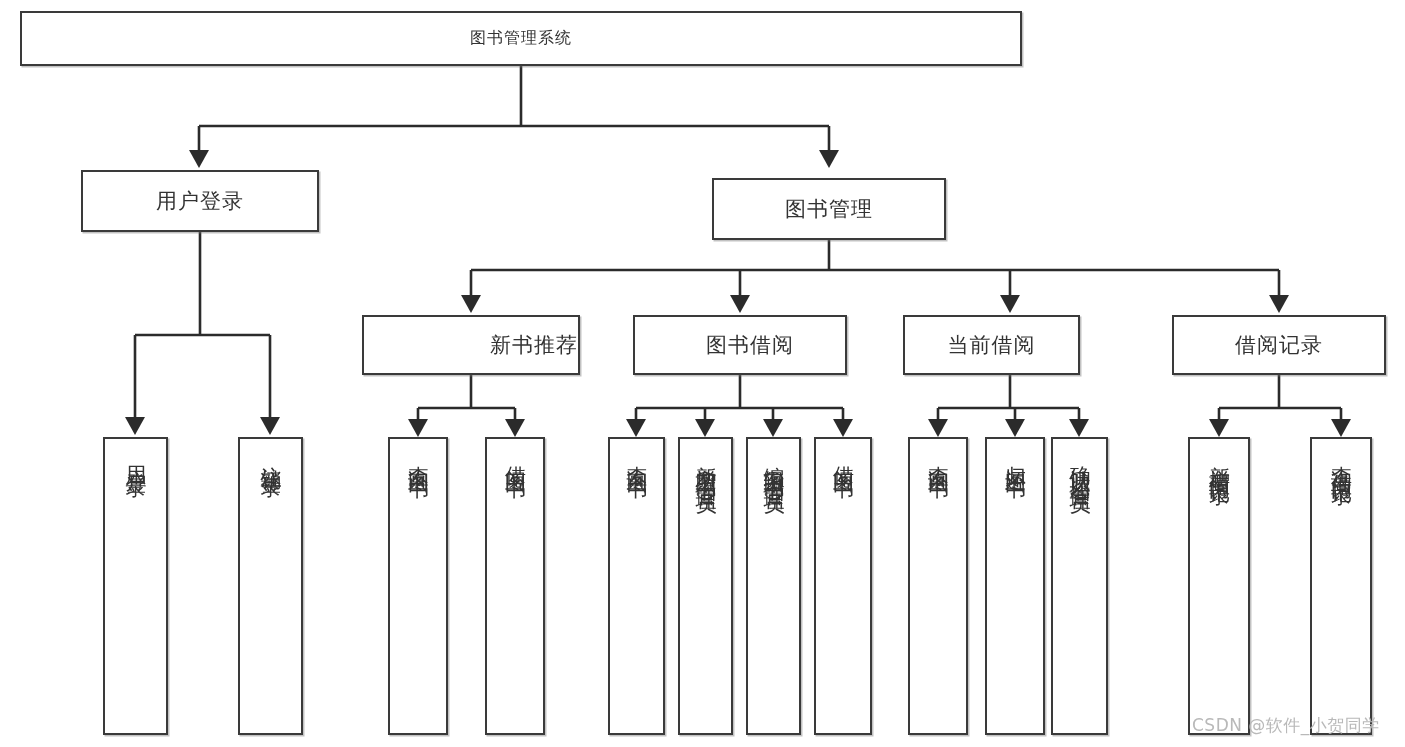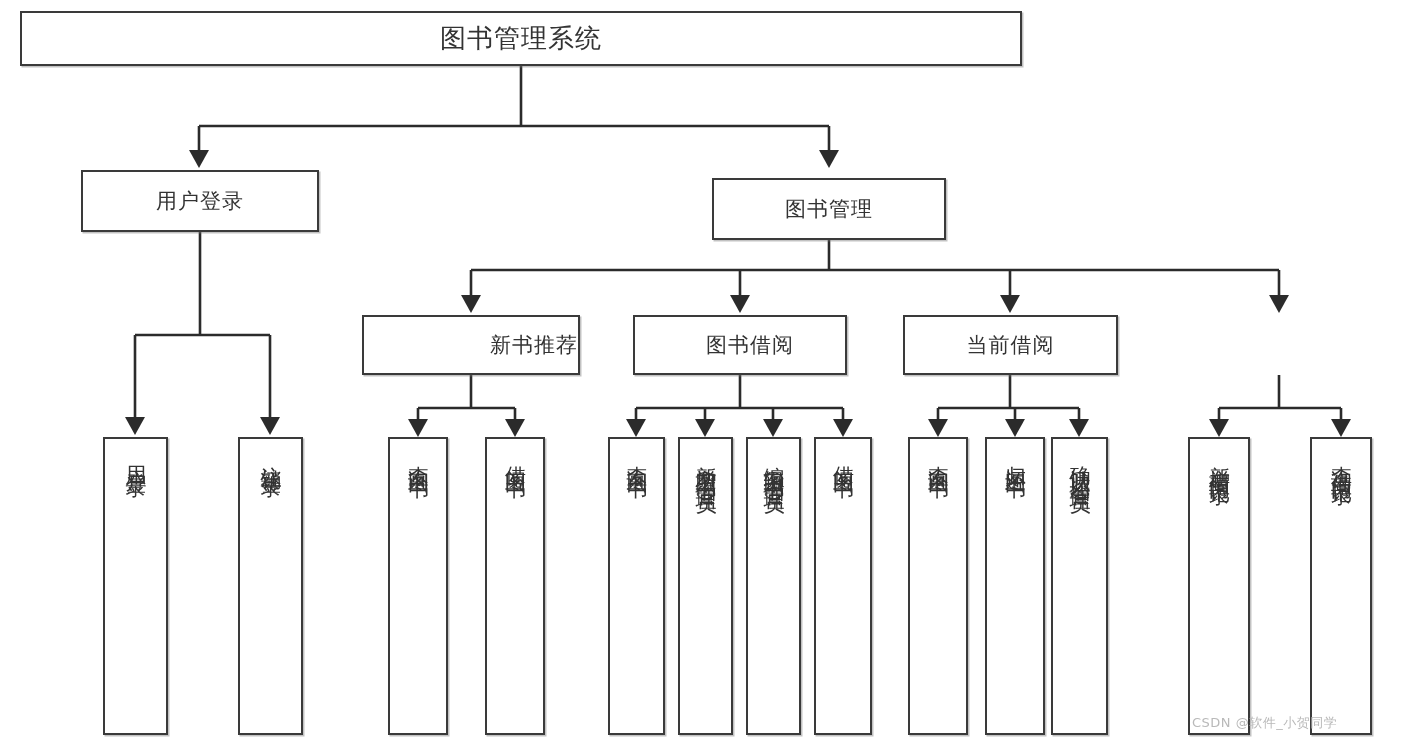--- a/index.html
+++ b/index.html
@@ -14,35 +14,35 @@
     border:2px solid #3a3a3a;
     display:flex;
     align-items:center;
     justify-content:center;
     color:#333333;
     line-height:1.18;
     box-shadow:1.5px 1.5px 0 rgba(120,120,120,0.45);
   }
   .node .label{display:block;text-align:center;}
   .node.horiz .label{font-size:21px;letter-spacing:1px;}
-  .node.root .label{font-size:26px;letter-spacing:1px;}
+  .node.root .label{font-size:16px;letter-spacing:1px;}
   
   .node.vert{align-items:flex-start;padding-top:10px;}
   .node.vert .label{
     writing-mode:vertical-rl;
     text-orientation:upright;
     font-size:21px;
     letter-spacing:4px;
     line-height:1;
     white-space:nowrap;
     text-align:left;
   }
   .watermark{
     position:absolute;
-    font-size:13px;
+    font-size:17px;
     color:#b9b9b9;
     white-space:nowrap;
     letter-spacing:0.5px;
     font-family:"DejaVu Sans","Liberation Sans",sans-serif;
   }
 </style>
 </head>
 <body>
 
 <div id="canvas">
@@ -107,22 +107,25 @@
   <div class="node horiz" style="left:712px;top:170px;width:234px;height:62px;margin-top:8px;">
     <span class="label">图书管理</span>
   </div>
 
   <div class="node horiz" style="left:362px;top:315px;width:218px;height:60px;justify-content:flex-end;">
     <span class="label">新书推荐</span>
   </div>
   <div class="node horiz" style="left:633px;top:315px;width:214px;height:60px;padding-left:20px;">
     <span class="label">图书借阅</span>
   </div>
-  <div class="node horiz" style="left:903px;top:315px;width:215px;height:60px;">
+  <div class="node horiz" style="left:903px;top:315px;width:177px;height:60px;">
     <span class="label">当前借阅</span>
+  </div>
+  <div class="node horiz" style="left:1172px;top:315px;width:214px;height:60px;">
+    <span class="label">借阅记录</span>
   </div>
 
   <div class="node vert" style="left:103px;top:437px;width:65px;height:298px;">
     <span class="label">用户登录</span>
   </div>
   <div class="node vert" style="left:238px;top:437px;width:65px;height:298px;">
     <span class="label">注销登录</span>
   </div>
   <div class="node vert" style="left:388px;top:437px;width:60px;height:298px;">
     <span class="label">查询图书</span>

